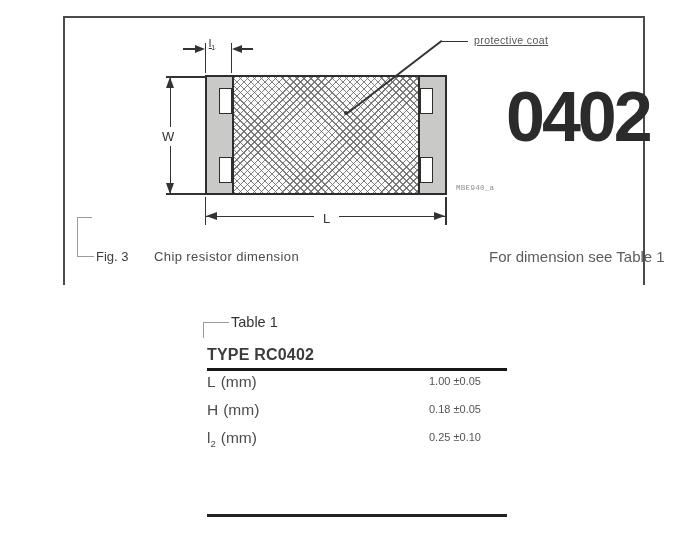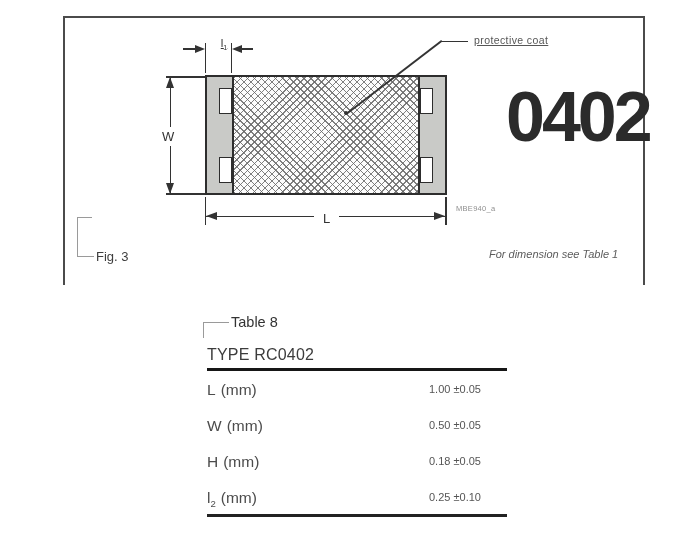--- a/index.html
+++ b/index.html
@@ -41,28 +41,28 @@
   .dot{width:4px;height:4px;border-radius:50%;background:#333;}
   .dimlabel{font-size:13px;color:#333;background:#fff;line-height:1;}
   .l1label{font-size:11.5px;color:#333;width:26px;text-align:center;line-height:1;}
   sub{font-size:0.62em;line-height:0;}
   
   .protcoat{font-size:10.5px;color:#565656;letter-spacing:.4px;}
   .sizecode{font-size:70px;font-weight:bold;color:#2b2b2b;letter-spacing:-3px;line-height:0.82;margin-left:20px;}
   .drawref{font-size:7.5px;color:#8f8f8f;letter-spacing:.3px;}
   .figlabel{font-size:13px;color:#3e3e3e;}
   .figcaption{font-size:13px;color:#4a4a4a;letter-spacing:.4px;}
-  .fignote{font-size:11px;color:#5c5c5c;font-style:italic;}
+  .fignote{font-size:15px;color:#5c5c5c;}
   
   .tabletitle{font-size:14.5px;color:#333;}
   .typeheader{font-size:16px;color:#3c3c3c;letter-spacing:.2px;}
   .ruletop{left:207px;top:368px;width:300px;height:3px;background:#161616;}
   .rulebot{left:207px;top:514px;width:300px;height:2.5px;background:#222;}
   .rows{left:207px;top:373px;width:300px;}
-  .trow{position:relative;height:28px;margin-top:8px;}
+  .trow{position:relative;height:28px;}
   .tlabel{font-size:15.5px;color:#4c4c4c;}
   .tlabel .unit{margin-left:5px;}
   .tvalue{position:absolute;left:222px;top:2px;font-size:11px;color:#555;white-space:nowrap;}
 </style>
 </head>
 <body>
 
 <div class="stage">
 
   <div class="abs figbox"></div>
@@ -90,52 +90,49 @@
   <div class="abs tri lf" style="left:206px;top:212px;"></div>
   <div class="abs tri rt" style="left:434px;top:212px;"></div>
   <div class="abs dimlabel" style="left:314px;top:209px;padding:3px 9px;">L</div>
 
   <div class="abs vline" style="left:204.5px;top:43px;height:30px;"></div>
   <div class="abs vline" style="left:230.5px;top:43px;height:30px;"></div>
   <div class="abs hline" style="left:183px;top:48px;width:14px;"></div>
   <div class="abs tri rt" style="left:194.5px;top:44.5px;border-left-width:10px;"></div>
   <div class="abs hline" style="left:239px;top:48px;width:14px;"></div>
   <div class="abs tri lf" style="left:231.5px;top:44.5px;border-right-width:10px;"></div>
-  <div class="abs l1label" style="left:211px;top:38px;text-decoration:underline;"><span>l</span><sub>1</sub></div>
+  <div class="abs l1label" style="left:199px;top:38px;text-decoration:underline;"><span>l</span><sub>1</sub></div>
 
   <div class="abs dot" style="left:344px;top:111px;"></div>
   <div class="abs hline" style="left:346px;top:113px;width:120px;transform:rotate(-37.5deg);transform-origin:0 0;"></div>
   <div class="abs hline" style="left:440px;top:40.5px;width:28px;"></div>
   <div class="abs protcoat" style="left:474px;top:34px;text-decoration:underline;">protective coat</div>
 
   <div class="abs sizecode" style="left:486px;top:89px;">0402</div>
 
-  <div class="abs drawref" style="left:456px;top:204px;">MBE940_a</div>
+  <div class="abs drawref" style="left:456px;top:184px;font-family:Liberation Mono, monospace;">MBE940_a</div>
 
   <div class="abs gline" style="left:77px;top:217px;width:15px;height:1.3px;"></div>
   <div class="abs gline" style="left:77px;top:217px;width:1.3px;height:40px;"></div>
   <div class="abs gline" style="left:77px;top:256px;width:17px;height:1.3px;"></div>
   <div class="abs figlabel" style="left:96px;top:249px;">Fig. 3</div>
+  <div class="abs figcaption" style="left:154px;top:249px;">Chip resistor dimension</div>
   <div class="abs fignote" style="left:489px;top:248px;">For dimension see Table 1</div>
 
   <div class="abs gline" style="left:203px;top:322px;width:26px;height:1.3px;"></div>
   <div class="abs gline" style="left:203px;top:322px;width:1.3px;height:16px;"></div>
-  <div class="abs tabletitle" style="left:231px;top:314px;">Table 8</div>
+  <div class="abs tabletitle" style="left:231px;top:314px;">Table 1</div>
 
-  <div class="abs typeheader" style="left:207px;top:346px;">TYPE RC0402</div>
+  <div class="abs typeheader" style="left:207px;top:346px;font-weight:bold;">TYPE RC0402</div>
   <div class="abs ruletop"></div>
 
   <div class="abs rows">
     <div class="trow">
       <span class="tlabel"><span>L</span><sub></sub><span class="unit">(mm)</span></span>
       <span class="tvalue"><span>1.00</span> <span>±0.05</span></span>
-    </div>
-    <div class="trow">
-      <span class="tlabel"><span>W</span><sub></sub><span class="unit">(mm)</span></span>
-      <span class="tvalue"><span>0.50</span> <span>±0.05</span></span>
     </div>
     <div class="trow">
       <span class="tlabel"><span>H</span><sub></sub><span class="unit">(mm)</span></span>
       <span class="tvalue"><span>0.18</span> <span>±0.05</span></span>
     </div>
     <div class="trow">
       <span class="tlabel"><span>l</span><sub>2</sub><span class="unit">(mm)</span></span>
       <span class="tvalue"><span>0.25</span> <span>±0.10</span></span>
     </div>
   </div>

